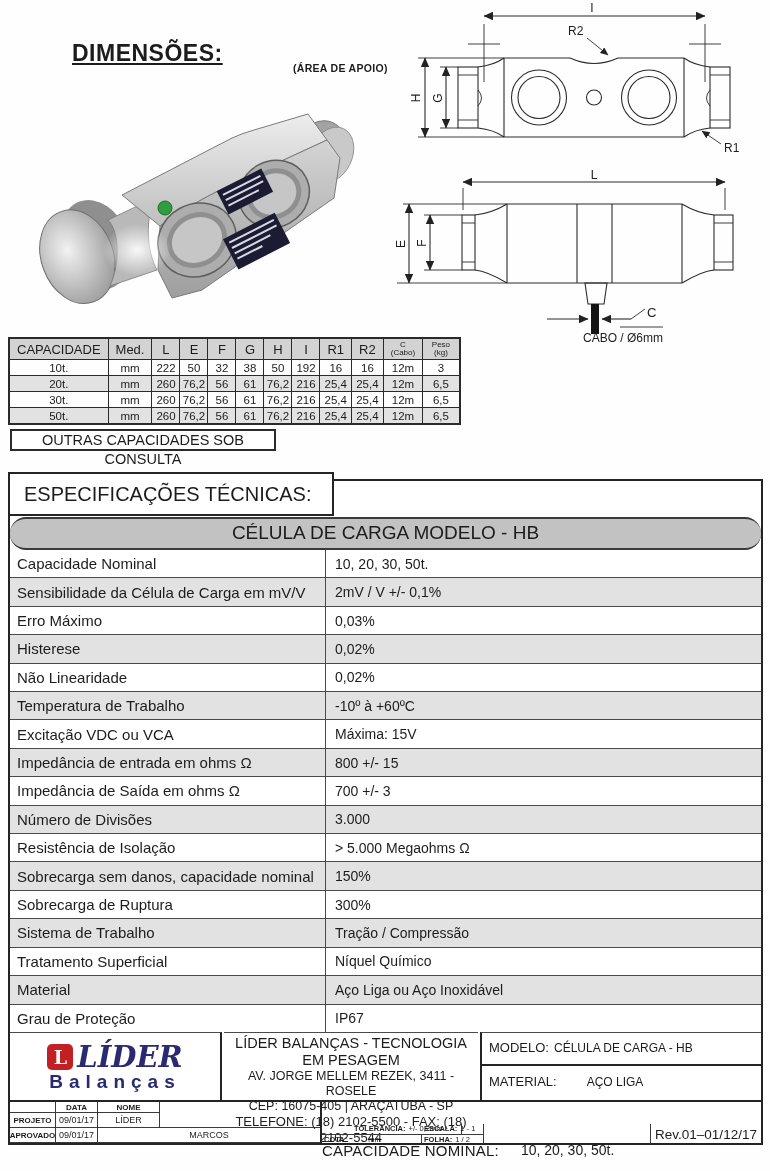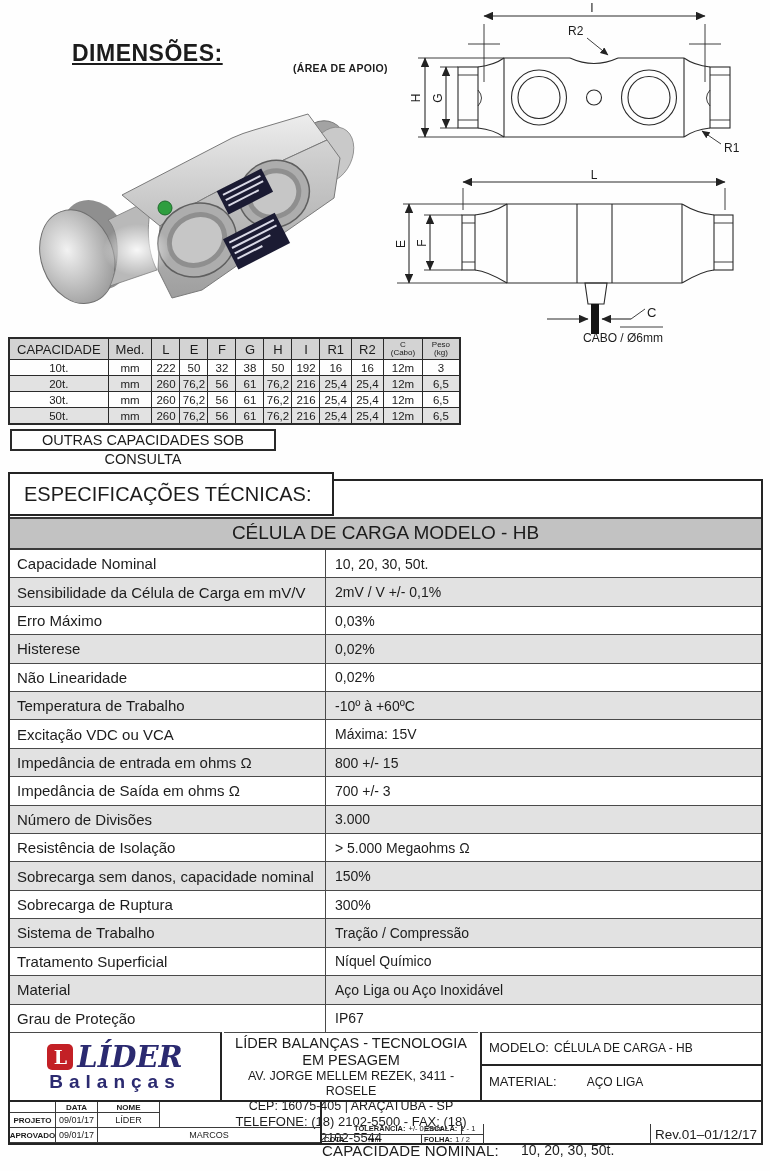--- a/index.html
+++ b/index.html
@@ -26,21 +26,21 @@
   .captable tr.alt td{background:#e2e2e2;}
   .outras{left:10px;top:429px;width:266px;height:22px;border:2px solid #2a2a2a;background:#fff;
           font-size:14.5px;text-align:center;line-height:19px;}
 
   
   .frame{left:8px;top:479px;width:755px;height:666px;border:2px solid #242424;background:#fff;}
   .spec-title-box{left:8px;top:472px;width:326px;height:44px;border:2px solid #242424;background:#fff;
                   font-size:20px;line-height:40px;padding-left:14px;z-index:3;}
   .model-bar{left:10px;top:517px;width:751px;height:33px;background:#c2c2c2;
              border-top:2px solid #3a3a3a;border-bottom:2px solid #3a3a3a;
-             text-align:center;font-size:19px;line-height:28px;}
+             text-align:center;font-size:19px;line-height:28px;border-radius:16px;}
   .spec-rows{left:10px;top:550px;width:751px;height:482px;display:flex;flex-direction:column;}
   .srow{flex:1;display:flex;border-bottom:1px solid #4a4a4a;}
   .srow:last-child{border-bottom:none;}
   .srow.alt{background:#e2e2e2;}
   .sl{width:308px;border-right:1px solid #4a4a4a;display:flex;align-items:center;
       padding-left:7px;font-size:15px;}
   .sv{flex:1;display:flex;align-items:center;padding-left:9px;font-size:14px;}
 
   
   .logocell{left:10px;top:1032px;width:212px;height:68px;border-right:2px solid #242424;

